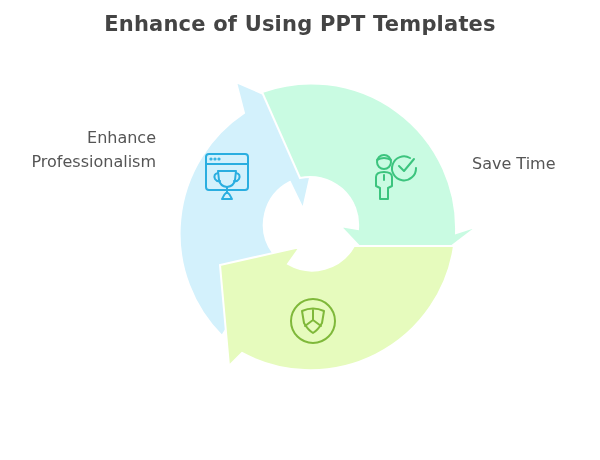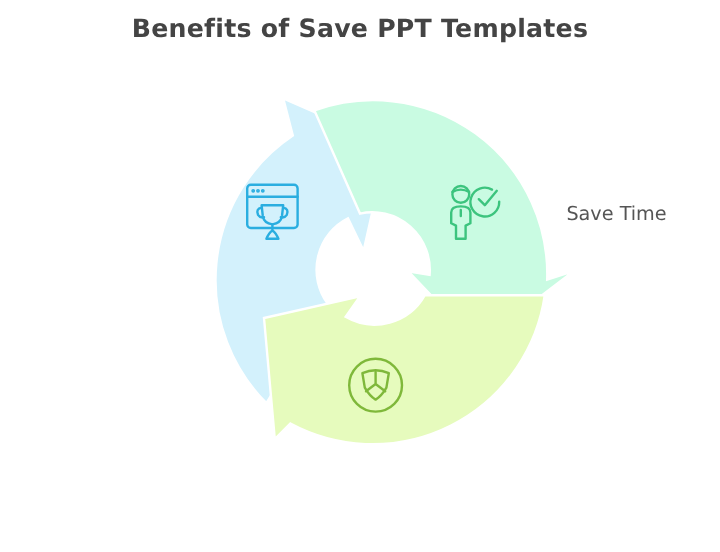--- a/index.html
+++ b/index.html
@@ -1,27 +1,27 @@
 <!DOCTYPE html>
 <html><head>
 <meta charset="utf-8">
 <style>
   html, body { margin:0; padding:0; background:#ffffff; }
   body { width:600px; height:460px; position:relative; overflow:hidden; font-family:"DejaVu Sans", sans-serif; }
   .title { position:absolute; left:0; top:12px; width:600px; text-align:center; font-family:"DejaVu Sans", sans-serif; font-weight:bold; font-size:21px; color:#444444; letter-spacing:0.2px; }
   svg.diagram { position:absolute; left:0; top:0; }
   .label { position:absolute; font-family:"DejaVu Sans", sans-serif; font-size:16px; color:#555555; line-height:24px; }
   .label-left { left:0; top:126px; width:156px; text-align:right; }
-  .label-right { left:472px; top:152px; width:128px; text-align:left;margin-top:14px; }
+  .label-right { left:472px; top:152px; width:128px; text-align:left; }
   .label-bottom { left:240px; top:396px; width:140px; text-align:center; }
 </style>
 </head>
 <body>
 
-<div class="title">Benefits of Save PPT Templates</div>
+<div class="title">Enhance of Using PPT Templates</div>
 
 <svg class="diagram" width="600" height="460" viewBox="0 0 600 460">
 
   <path d="M222,336 A145,145 0 0 1 244,113 L236,82 L323,120 L303,209 L290,182 A48,48 0 0 0 273,253 Z" fill="#d3f1fc" stroke="#ffffff" stroke-width="2"></path>
 
   <path d="M262,92 A145,145 0 0 1 456,233 L478,226 L398,287 L340,226 L358,229 A48,48 0 0 0 300,178 Z" fill="#c9fbe2" stroke="#ffffff" stroke-width="2"></path>
 
   <path d="M454,246 A145,145 0 0 1 242,353 L229,366 L220,265 L300,247 L288,264 A48,48 0 0 0 354,246 Z" fill="#e6fbbd" stroke="#ffffff" stroke-width="2"></path>
 
   <g fill="none" stroke="#2aaee0" stroke-width="2" stroke-linecap="round" stroke-linejoin="round">
@@ -46,20 +46,22 @@
   </g>
 
   <g fill="none" stroke="#7fb83a" stroke-width="2" stroke-linecap="round" stroke-linejoin="round">
     <circle cx="313" cy="321" r="22"></circle>
     <path d="M302,311 Q313,306 324,311 L322,323 Q318,330 313,333 Q308,330 304,323 Z"></path>
     <path d="M313,320 L313,310 M313,320 L305,326 M313,320 L321,326"></path>
   </g>
 </svg>
 
 <div class="label label-left">
+  <div>Enhance</div>
+  <div>Professionalism</div>
 </div>
 
 <div class="label label-right">
   <div>Save Time</div>
 </div>
 
 <div class="label label-bottom">
 </div>
 
 </body></html>

